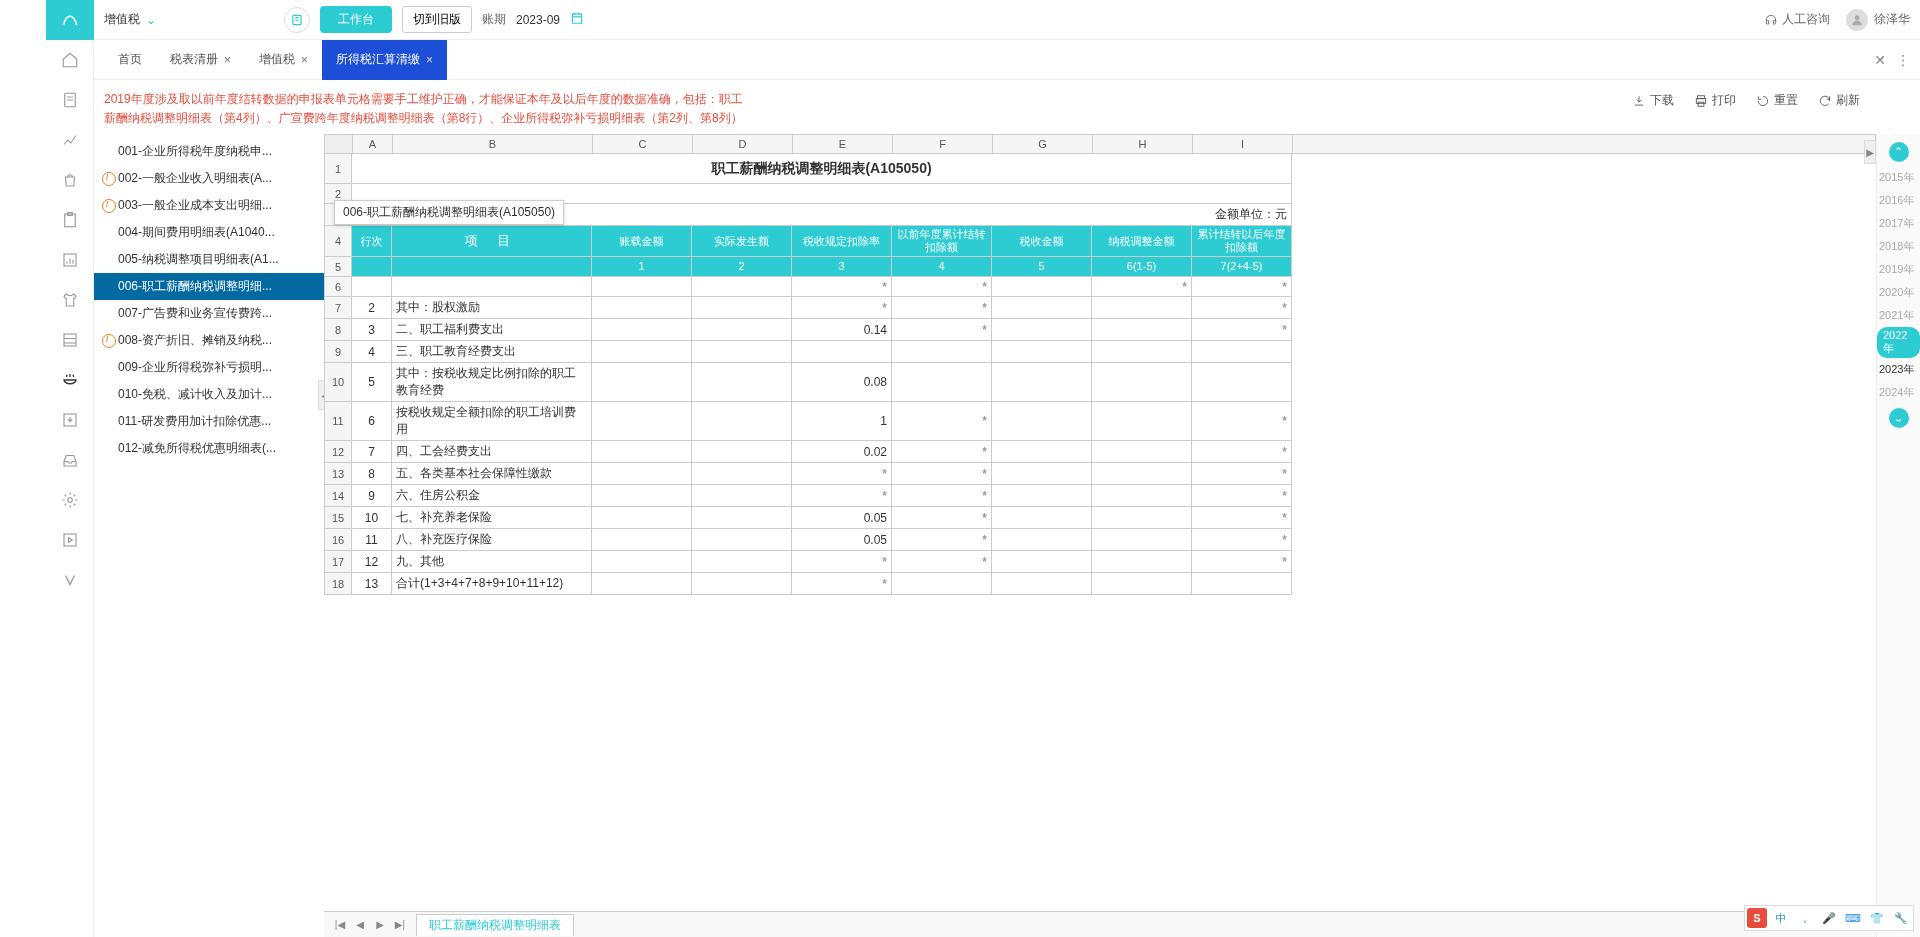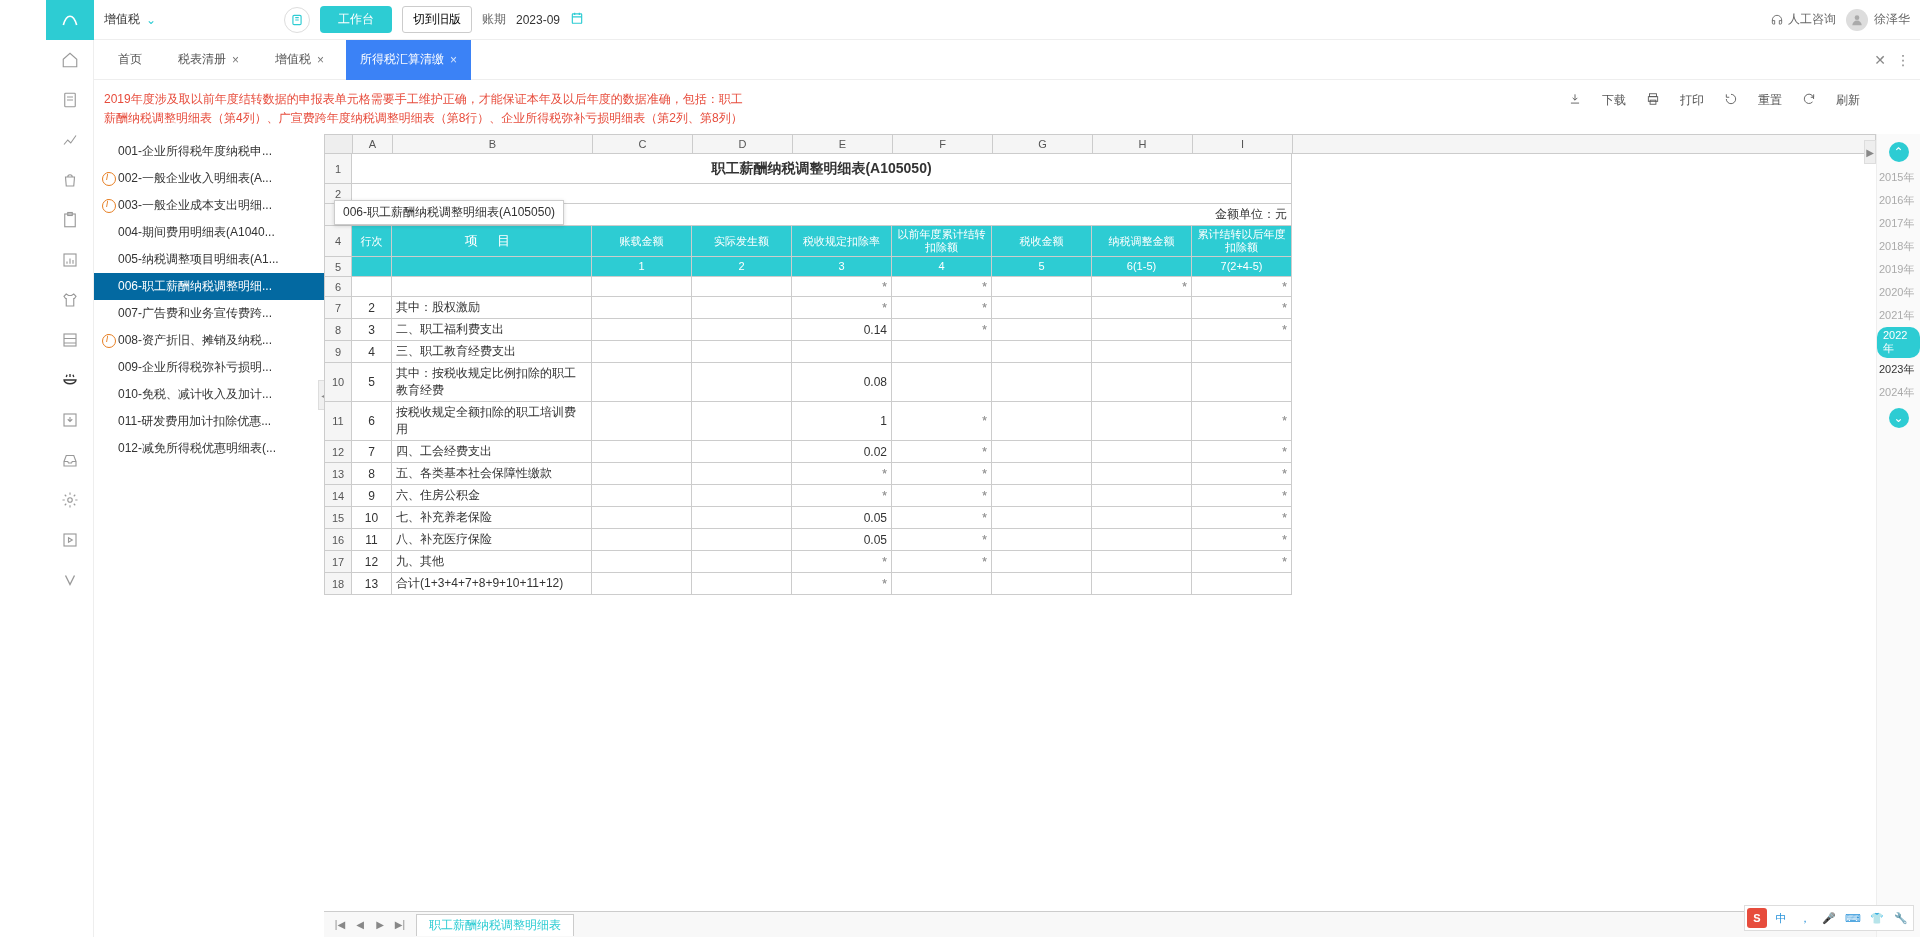--- a/index.html
+++ b/index.html
@@ -15,36 +15,36 @@
 .main { flex: 1; display: flex; flex-direction: column; min-width: 0; }
 .topbar { height: 40px; display: flex; align-items: center; padding: 0 10px; gap: 10px; border-bottom: 1px solid #eee; }
 .dropdown { display: flex; align-items: center; gap: 6px; color: #333; min-width: 170px; }
 .chevron-down { color: #2dccd3; }
 .btn-round { width: 26px; height: 26px; border-radius: 50%; border: 1px solid #ddd; display: flex; align-items: center; justify-content: center; color: #2dccd3; }
 .btn-primary { background: #2dccd3; color: #fff; border: none; border-radius: 4px; padding: 5px 18px; cursor: pointer; font-size: 12px; }
 .btn-outline { background: #fff; border: 1px solid #ccc; padding: 4px 10px; border-radius: 3px; cursor: pointer; font-size: 12px; }
 .period-label { color: #666; }
 .period-value { color: #333; }
 .calendar-icon { color: #2dccd3; }
-.topbar-right { margin-left: auto; display: flex; align-items: center; gap: 10px; }
+.topbar-right { margin-left: auto; display: flex; align-items: center; gap: 16px; }
 .user { display: flex; align-items: center; gap: 6px; color: #666; }
 .avatar { width: 22px; height: 22px; border-radius: 50%; background: #ddd; display: flex; align-items: center; justify-content: center; }
 
 .tabs { height: 40px; display: flex; align-items: center; padding: 0 10px; border-bottom: 1px solid #eee; position: relative; }
 .tab { padding: 0 14px; height: 40px; display: flex; align-items: center; gap: 6px; color: #555; cursor: pointer; }
-.tab.active { background: #3b82f6; color: #fff; }
+.tab.active { background: #1d4ed8; color: #fff; }
 .tab .close { font-size: 12px; opacity: 0.8; }
 .tabs-right { position: absolute; right: 10px; display: flex; gap: 10px; color: #888; }
 .tabs-right span { cursor: pointer; font-size: 14px; }
 
 .content { flex: 1; display: flex; min-height: 0; position: relative; }
 .warning-area { position: absolute; left: 10px; right: 250px; top: 0; padding: 10px 0; }
 .warning-text { color: #e74c3c; font-size: 12px; line-height: 1.6; max-width: 650px; }
 .actions { position: absolute; right: 60px; top: 12px; display: flex; gap: 20px; color: #555; }
-.actions .action { display: flex; gap: 20px; cursor: pointer; }
+.actions .action { display: flex; align-items: center; gap: 4px; cursor: pointer; }
 .actions svg { width: 14px; height: 14px; }
 
 .body { display: flex; flex: 1; margin-top: 54px; min-height: 0; }
 .form-list { width: 230px; border-right: 0; padding: 4px 0; overflow: hidden; }
 .form-item { padding: 5px 10px 5px 24px; cursor: pointer; white-space: nowrap; overflow: hidden; text-overflow: ellipsis; font-size: 12px; color: #333; position: relative; }
 .form-item.has-warn::before { content: ""; position: absolute; left: 8px; top: 7px; width: 12px; height: 12px; border: 1px solid #e67e22; border-radius: 50%; }
 .form-item.has-warn::after { content: "i"; position: absolute; left: 12px; top: 6px; font-size: 10px; color: #e67e22; font-style: italic; }
 .form-item.active { background: #0369a1; color: #fff; }
 .collapse-handle { position: absolute; left: 224px; top: 300px; width: 14px; height: 30px; background: #f0f0f0; border: 1px solid #ddd; display: flex; align-items: center; justify-content: center; font-size: 10px; color: #888; cursor: pointer; }
 
@@ -215,21 +215,21 @@
                 <circle cx="12" cy="8" r="4"></circle>
                 <path d="M4 21a8 8 0 0116 0z"></path>
               </svg>
           </span>
           <span>徐泽华</span>
         </div>
       </div>
     </div>
 
     <div class="tabs">
-      <div id="tabs-container" style="display:flex;gap:8px;">
+      <div id="tabs-container" style="display:flex;">
           <div class="tab">
             <span>首页</span>
           </div>
           <div class="tab">
             <span>税表清册</span>
             <span class="close">×</span>
           </div>
           <div class="tab">
             <span>增值税</span>
             <span class="close">×</span>

